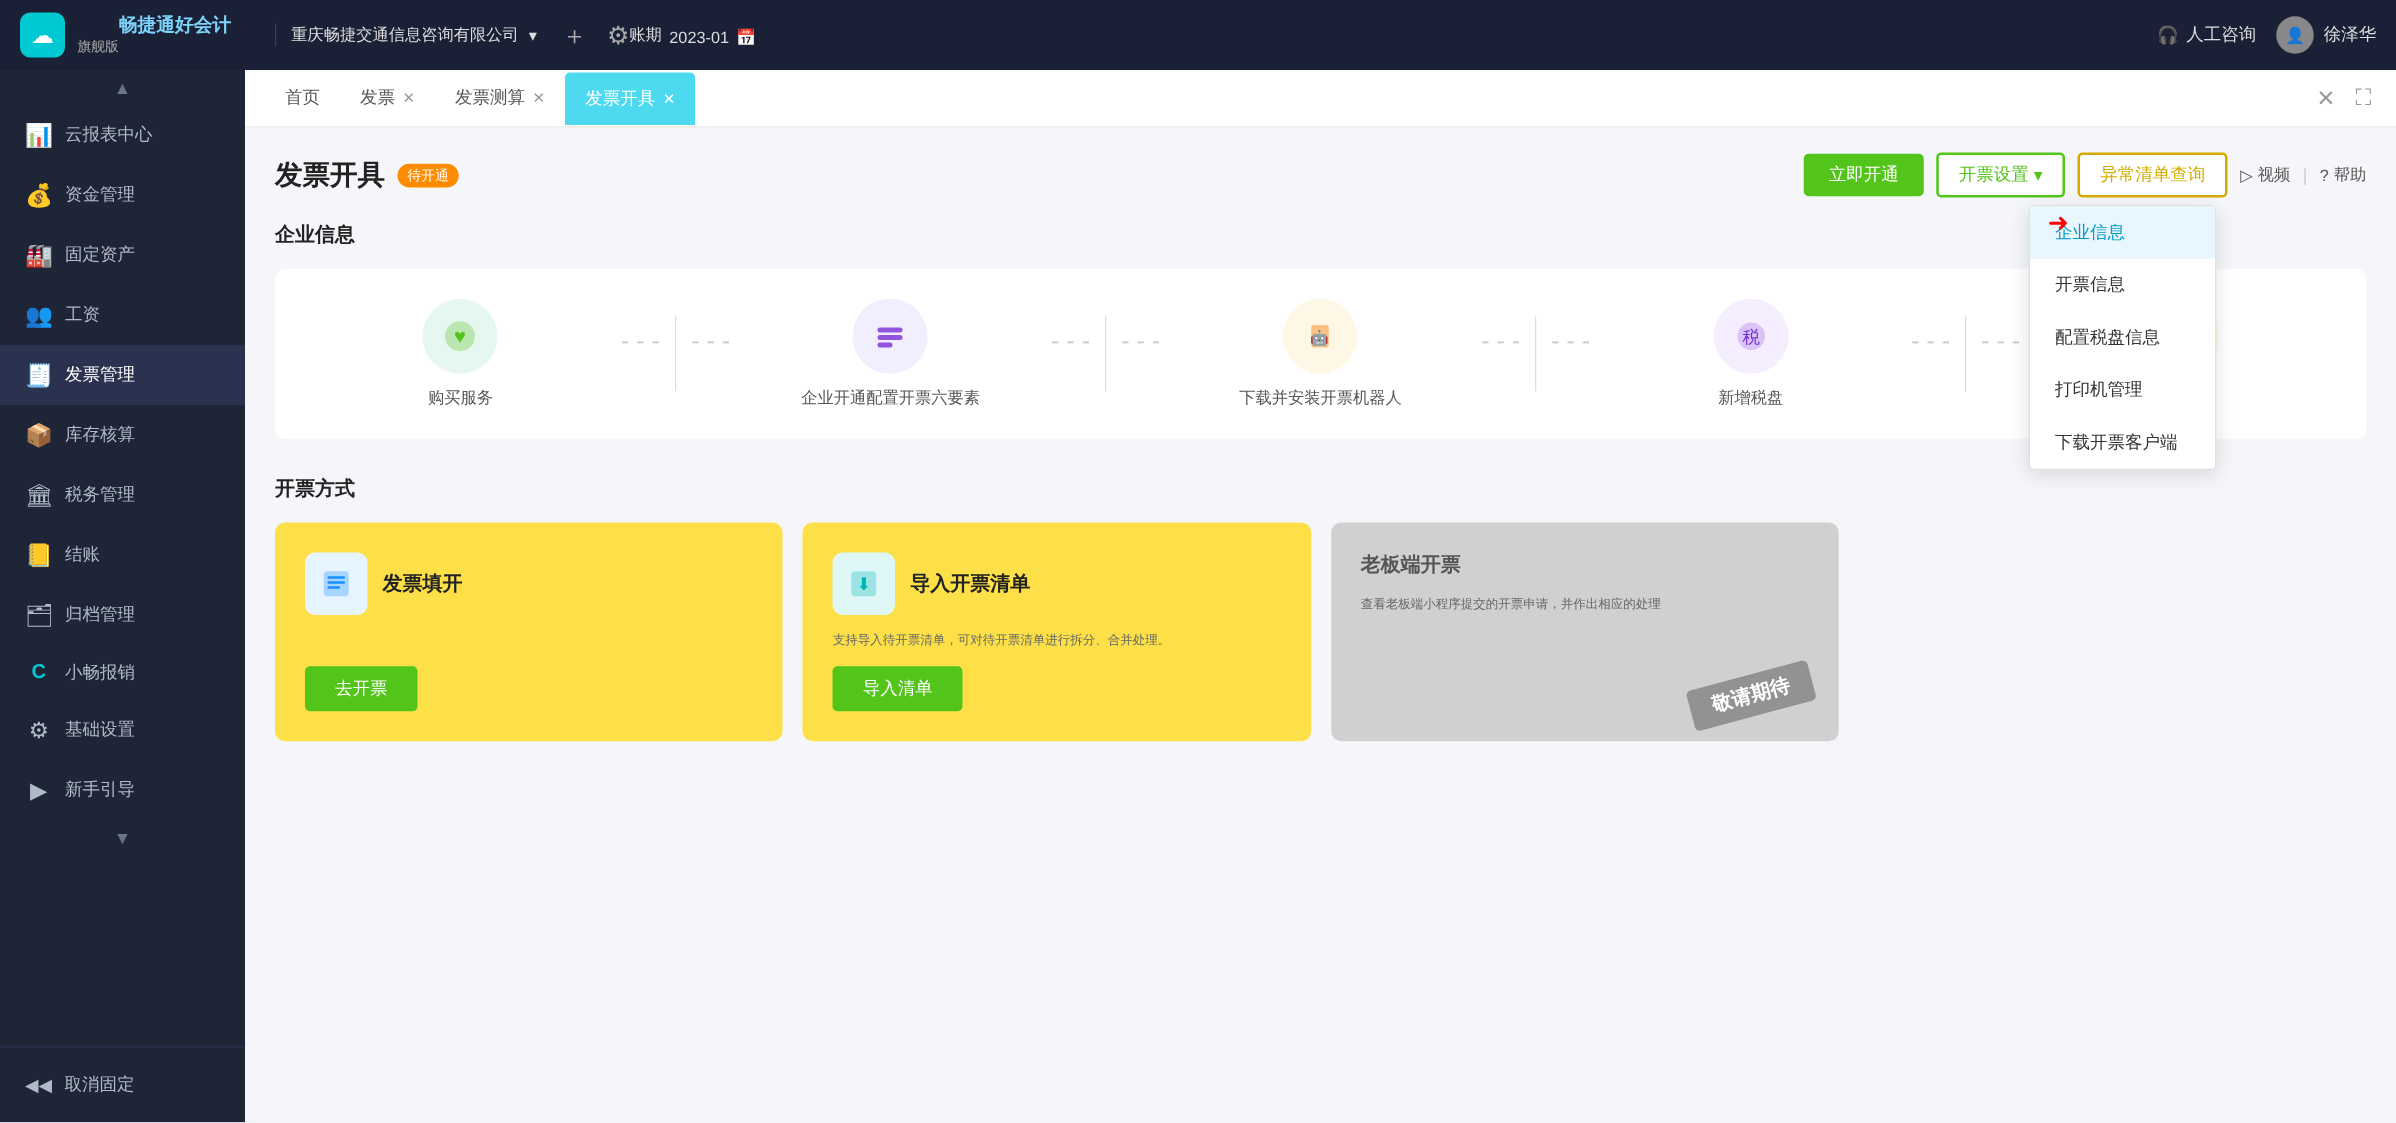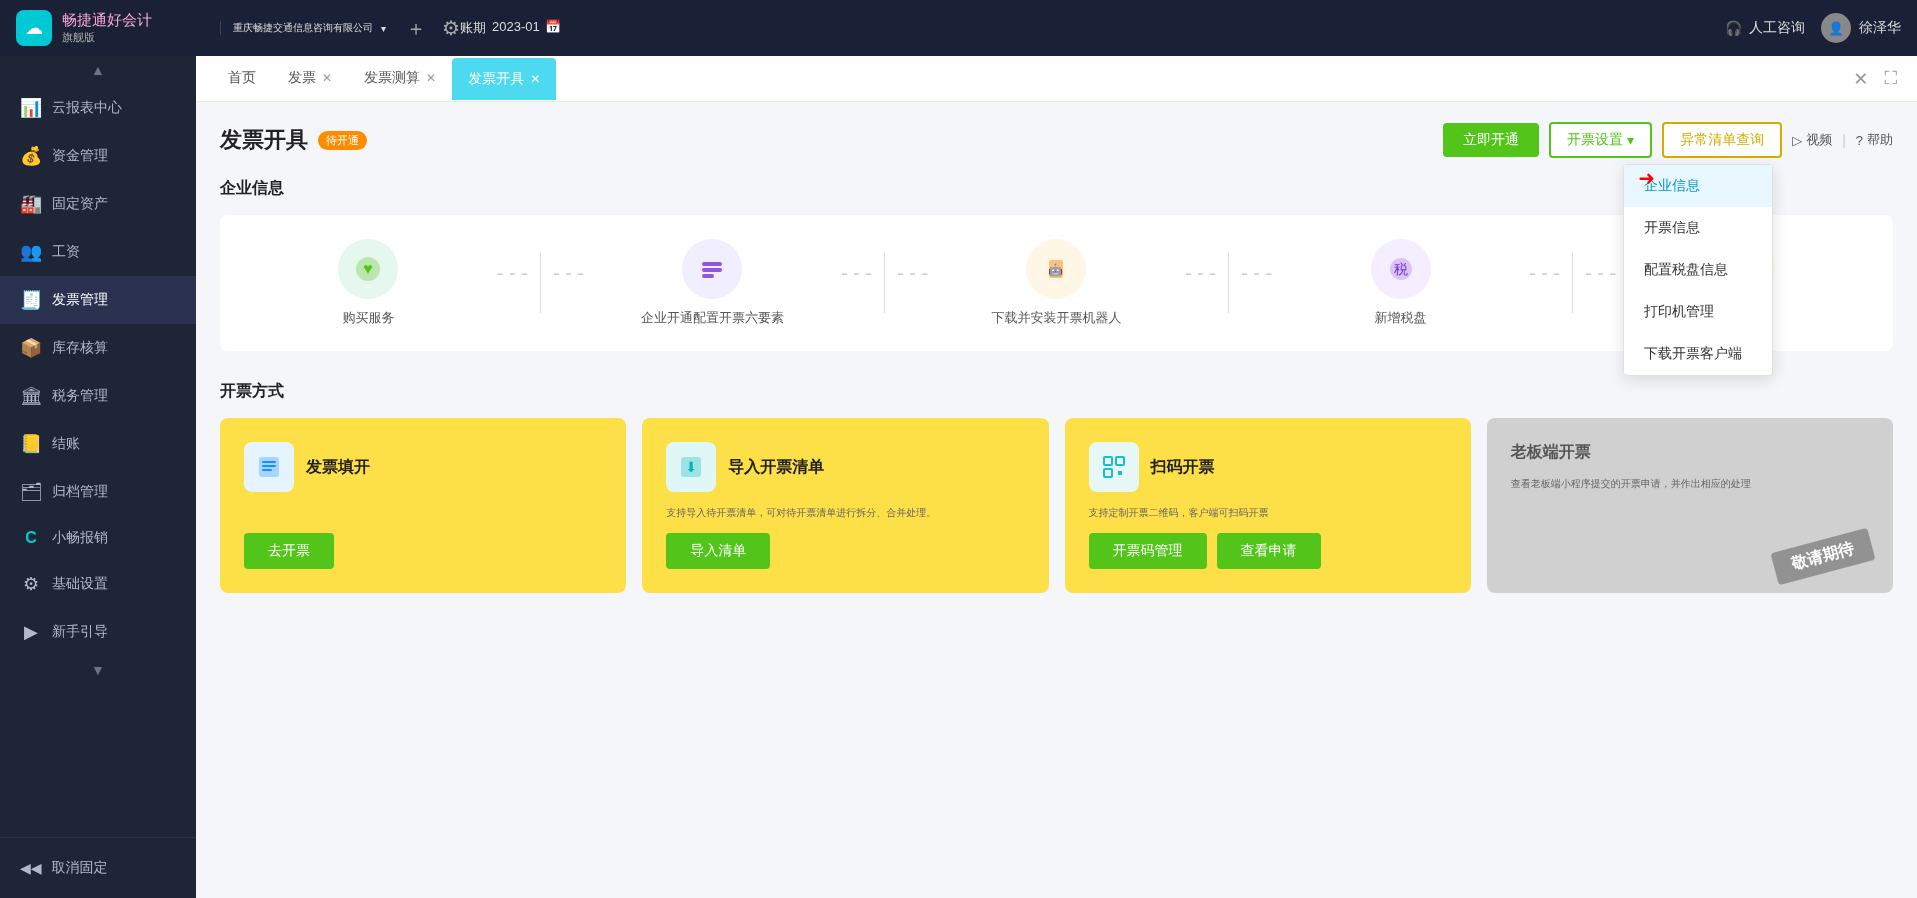--- a/index.html
+++ b/index.html
@@ -11,26 +11,26 @@
     .main-area { display: flex; flex: 1; overflow: hidden; }
     .sidebar { width: 196px; background: #1e2536; color: #cdd5e0; display: flex; flex-direction: column; flex-shrink: 0; }
     .content-area { flex: 1; display: flex; flex-direction: column; background: #f5f6fa; overflow: hidden; }
     .tab-bar { height: 46px; background: #fff; display: flex; align-items: center; padding: 0 16px; border-bottom: 1px solid #e8e8e8; flex-shrink: 0; }
     .page-content { flex: 1; overflow-y: auto; padding: 20px 24px; position: relative; }
 
     
     .logo-area { display: flex; align-items: center; gap: 10px; width: 196px; flex-shrink: 0; }
     .logo-icon { width: 36px; height: 36px; background: #00c9d4; border-radius: 8px; display: flex; align-items: center; justify-content: center; color: white; font-size: 18px; }
     .logo-text { display: flex; flex-direction: column; }
-    .logo-title { font-size: 15px; font-weight: normal; color: #f9a8d4; }
+    .logo-title { font-size: 15px; font-weight: bold; color: #7dd3fc; margin-left: 33px; }
     .logo-subtitle { font-size: 11px; color: #aaa; }
-    .company-selector { display: flex; align-items: center; gap: 8px; padding: 0 12px; color: #ddd; cursor: pointer; font-size: 10px; border-left: 1px solid #3a4060; margin-left: 8px; text-align: center; }
+    .company-selector { display: flex; align-items: center; gap: 8px; padding: 0 12px; color: #ddd; cursor: pointer; font-size: 13px; border-left: 1px solid #3a4060; margin-left: 8px; text-align: center; }
     .top-actions { display: flex; align-items: center; gap: 16px; margin-left: 8px; color: #ddd; }
     .top-actions span { cursor: pointer; font-size: 20px; color: #aaa; }
-    .period-label { font-size: 13px; color: #ddd; display: flex; align-items: flex-start; gap: 6px; }
+    .period-label { font-size: 13px; color: #ddd; display: flex; align-items: flex-end; gap: 6px; }
     .top-right { margin-left: auto; display: flex; align-items: center; gap: 16px; color: #ddd; font-size: 14px; }
     .user-info { display: flex; align-items: center; gap: 8px; cursor: pointer; }
     .avatar { width: 30px; height: 30px; border-radius: 50%; background: #888; display: flex; align-items: center; justify-content: center; color: #fff; font-size: 13px; }
 
     
     .sidebar-item { display: flex; align-items: center; gap: 10px; padding: 13px 20px; cursor: pointer; font-size: 14px; color: #b0bac8; transition: background 0.2s; }
     .sidebar-item.active { background: #2a3250; color: #fff; }
     .sidebar-item.active .sidebar-icon { color: #4dd9f0; }
     .sidebar-icon { font-size: 18px; width: 22px; text-align: center; }
     .sidebar-scroll-up, .sidebar-scroll-down { display: flex; align-items: center; justify-content: center; padding: 6px; color: #6a7585; cursor: pointer; }
@@ -339,38 +339,20 @@
                       <rect x="3" y="3" width="20" height="20" rx="3" fill="#00b5b8" opacity="0.3"></rect>
                       <text x="13" y="18" text-anchor="middle" font-size="14" fill="#00b5b8">⬇</text>
                     </svg>
                 </div>
                 <span class="method-title">导入开票清单</span>
               </div>
               <div class="method-desc">支持导入待开票清单，可对待开票清单进行拆分、合并处理。</div>
               <button class="method-btn">导入清单</button>
             </div>
 
-            <div class="method-card">
-              <div class="method-header">
-                <div class="method-icon teal">
-                  <svg width="26" height="26" viewBox="0 0 26 26">
-                      <rect x="3" y="3" width="8" height="8" rx="1" stroke="#13c2c2" stroke-width="2" fill="none"></rect>
-                      <rect x="15" y="3" width="8" height="8" rx="1" stroke="#13c2c2" stroke-width="2" fill="none"></rect>
-                      <rect x="3" y="15" width="8" height="8" rx="1" stroke="#13c2c2" stroke-width="2" fill="none"></rect>
-                      <rect x="17" y="17" width="4" height="4" fill="#13c2c2"></rect>
-                    </svg>
-                </div>
-                <span class="method-title">扫码开票</span>
-              </div>
-              <div class="method-desc">支持定制开票二维码，客户端可扫码开票</div>
-              <div style="display:flex;gap:10px;margin-top:auto;">
-                <button class="method-btn">开票码管理</button>
-                <button class="method-btn">查看申请</button>
-              </div>
-            </div>
 
             <div class="method-card disabled" style="position:relative;overflow:hidden;">
               <div class="method-header">
                 <span class="method-title" style="color:#555;">老板端开票</span>
               </div>
               <div class="method-desc" style="color:#666;">查看老板端小程序提交的开票申请，并作出相应的处理</div>
               <div style="position:absolute;bottom:20px;right:20px;background:rgba(120,120,120,0.7);color:#fff;padding:6px 18px;border-radius:4px;font-size:16px;font-weight:bold;transform:rotate(-15deg);">敬请期待</div>
             </div>
           </div>
         </div>

